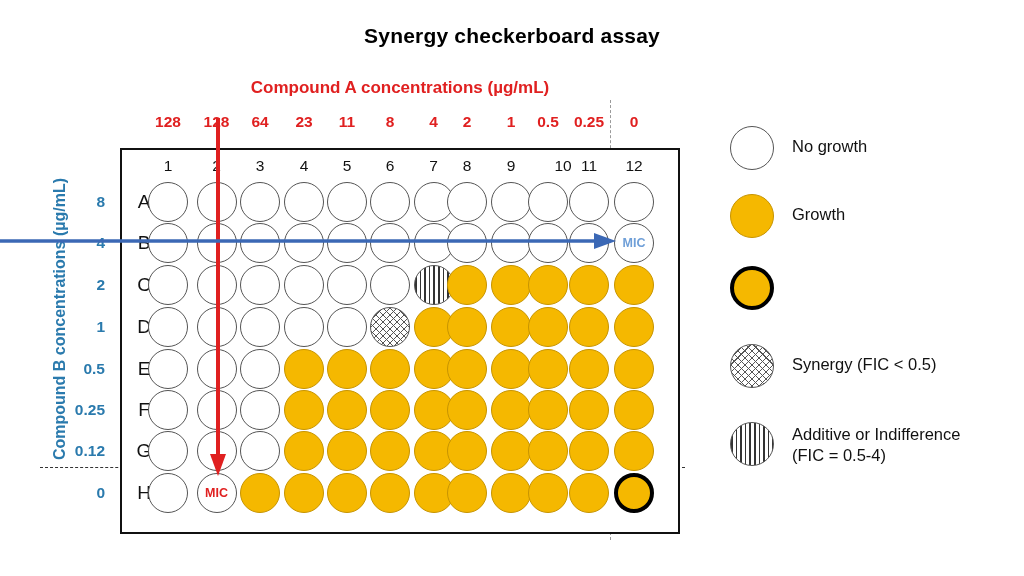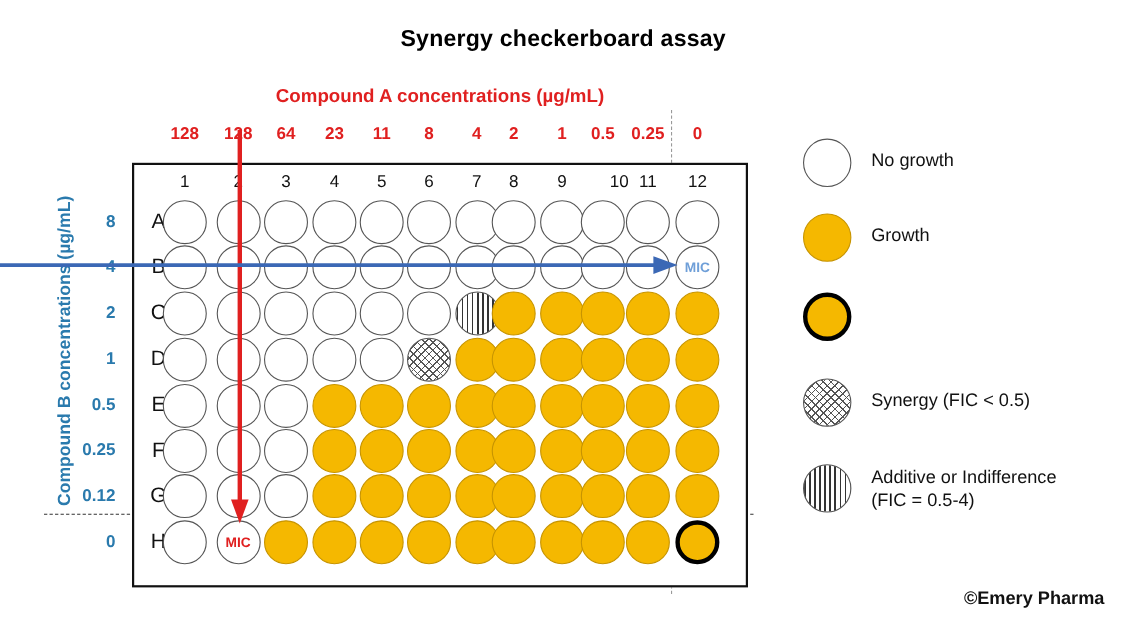--- a/index.html
+++ b/index.html
@@ -311,14 +311,13 @@
       </div>
       <div class="leg-row" style="top: 296px;">
         <div class="leg-swatch w-additive"></div>
         <div class="leg-text two">
           <div>Additive or Indifference</div>
           <div>(FIC = 0.5-4)</div>
         </div>
       </div>
     </div>
 
-  <div id="copyright">©Emery Pharma</div>
 </div>
 
 </body></html>

